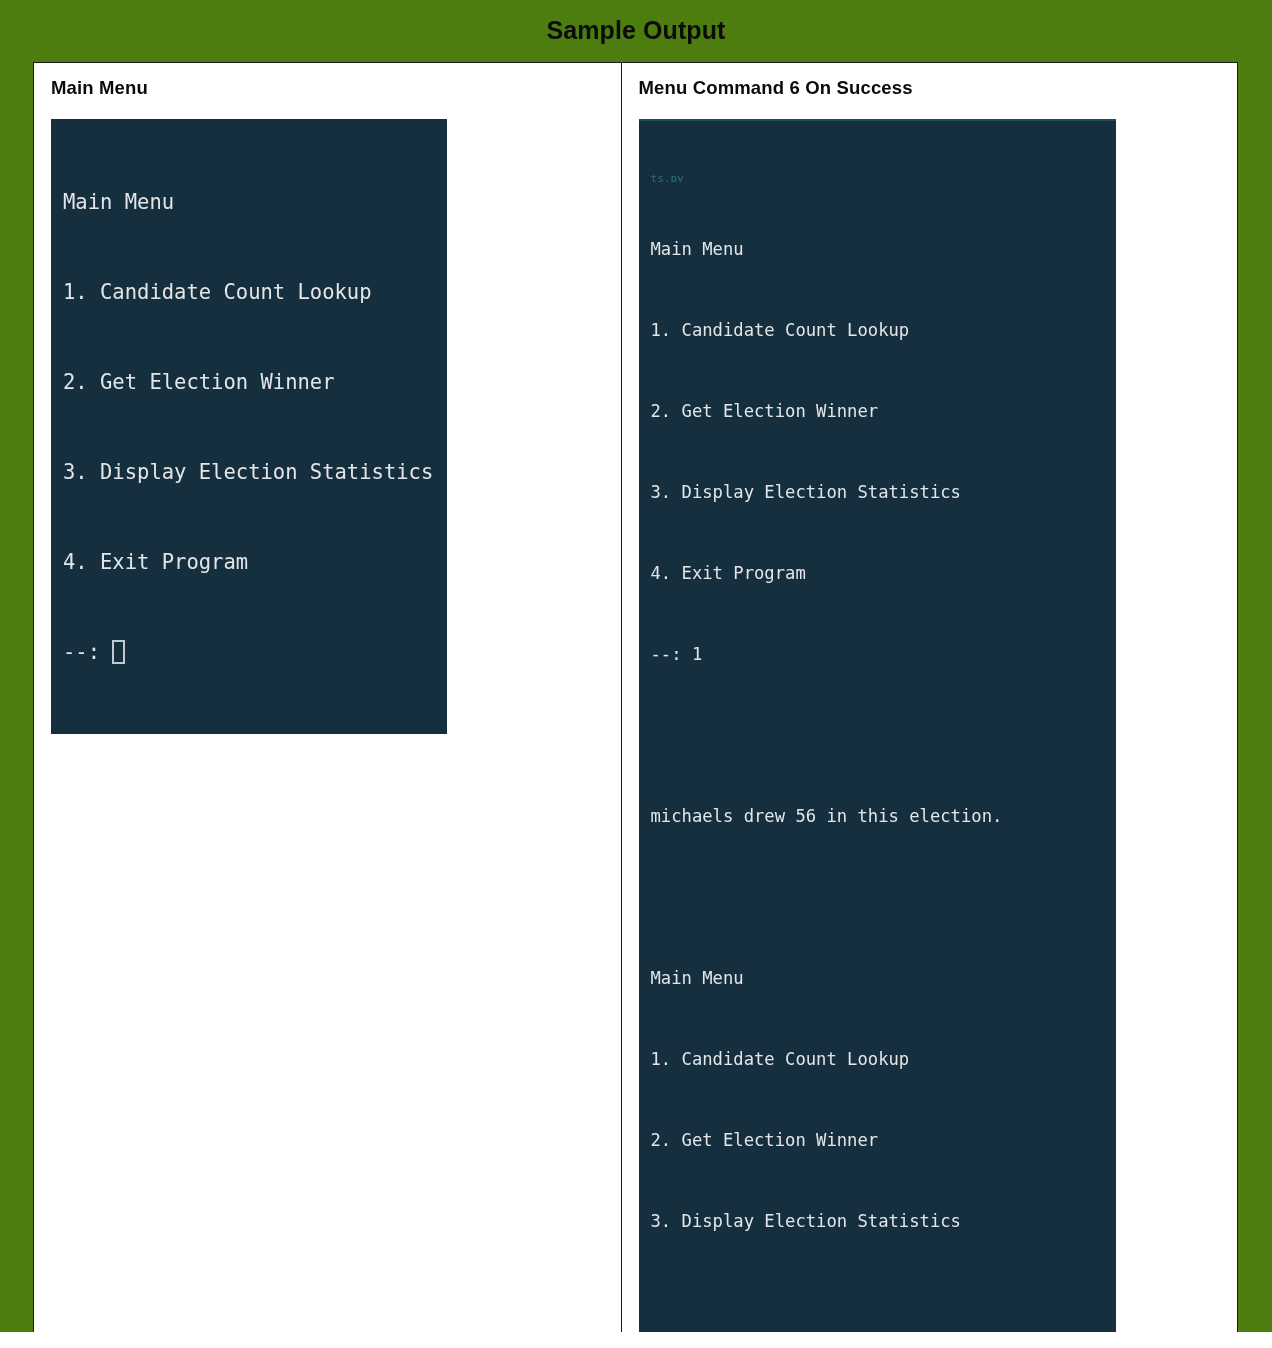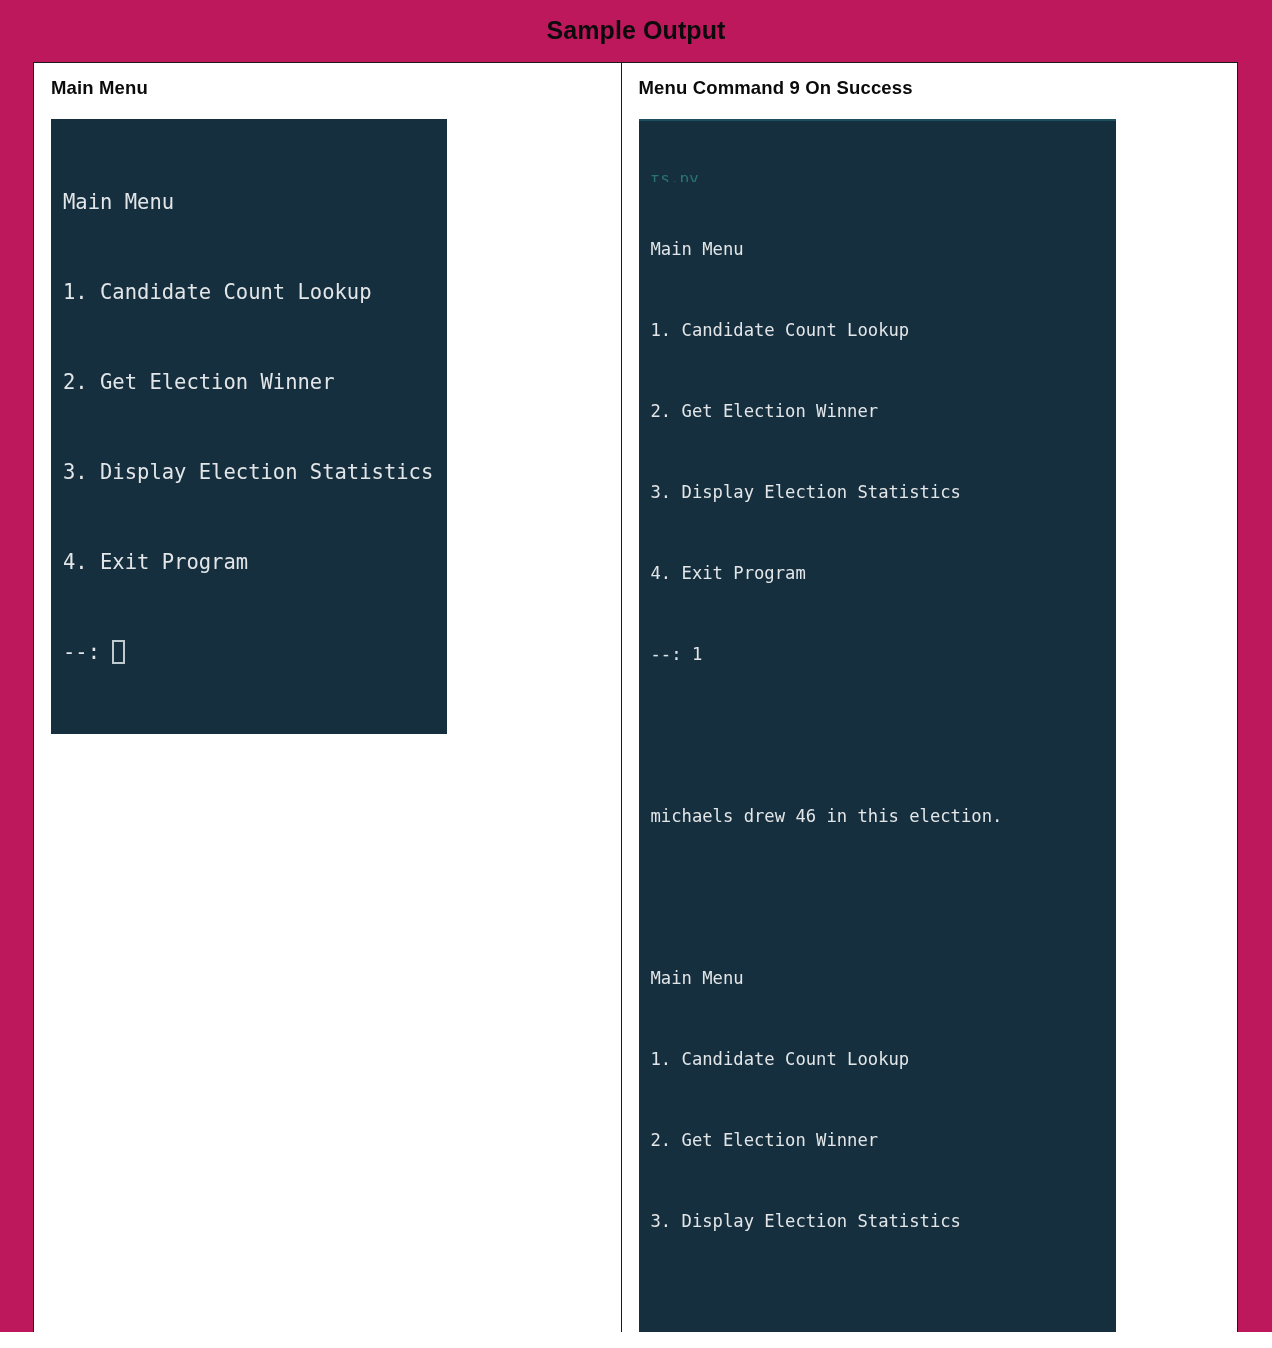--- a/index.html
+++ b/index.html
@@ -5,21 +5,21 @@
   * { box-sizing: border-box; }
   html, body {
     margin: 0; padding: 0;
     background: #ffffff;
     font-family: "Liberation Sans", sans-serif;
   }
   #page {
     position: relative;
     width: 1272px;
     height: 1332px;
-    background: #be185d;
+    background: #4d7c0f;
     overflow: hidden;
   }
   .page-title {
     text-align: center;
     font-size: 25px;
     font-weight: bold;
     color: #0b0b0b;
     letter-spacing: 0.1px;
     padding-top: 16px;
     padding-bottom: 14px;
@@ -64,21 +64,21 @@
     white-space: pre;
     overflow: hidden;
     position: relative;
     border-top: 2px solid #1d4f5e;
   }
   .term .partial-top {
     display: block;
     height: 7px;
     overflow: hidden;
     color: #2e7f7a;
-    font-size: 16px;
+    font-size: 11px;
     line-height: 7px;
     opacity: 0.85;
   }
   .term-line { display: block; }
 
   
   .t-xl { font-size: 20.5px;  line-height: 30px; }
   .t-lg { font-size: 17.2px;  line-height: 27px; }
   .cursor-hollow {
     display: inline-block;
@@ -117,31 +117,31 @@
           <span class="term-line">Main Menu</span>
           <span class="term-line">1. Candidate Count Lookup</span>
           <span class="term-line">2. Get Election Winner</span>
           <span class="term-line">3. Display Election Statistics</span>
           <span class="term-line">4. Exit Program</span>
           <span class="term-line"><span>--: </span><span class="cursor-hollow"></span></span>
         </div>
       </div>
 
       <div class="cell right">
-        <div class="cell-title">Menu Command 9 On Success</div>
+        <div class="cell-title">Menu Command 6 On Success</div>
         <div class="term t-lg" id="term-cmd1-success">
           <span class="partial-top">ts.py</span>
           <span class="term-line">Main Menu</span>
           <span class="term-line">1. Candidate Count Lookup</span>
           <span class="term-line">2. Get Election Winner</span>
           <span class="term-line">3. Display Election Statistics</span>
           <span class="term-line">4. Exit Program</span>
           <span class="term-line">--: 1</span>
           <span class="term-line">&nbsp;</span>
-          <span class="term-line">michaels drew 46 in this election.</span>
+          <span class="term-line">michaels drew 56 in this election.</span>
           <span class="term-line">&nbsp;</span>
           <span class="term-line">Main Menu</span>
           <span class="term-line">1. Candidate Count Lookup</span>
           <span class="term-line">2. Get Election Winner</span>
           <span class="term-line">3. Display Election Statistics</span>
           
           
         </div>
       </div>
 

